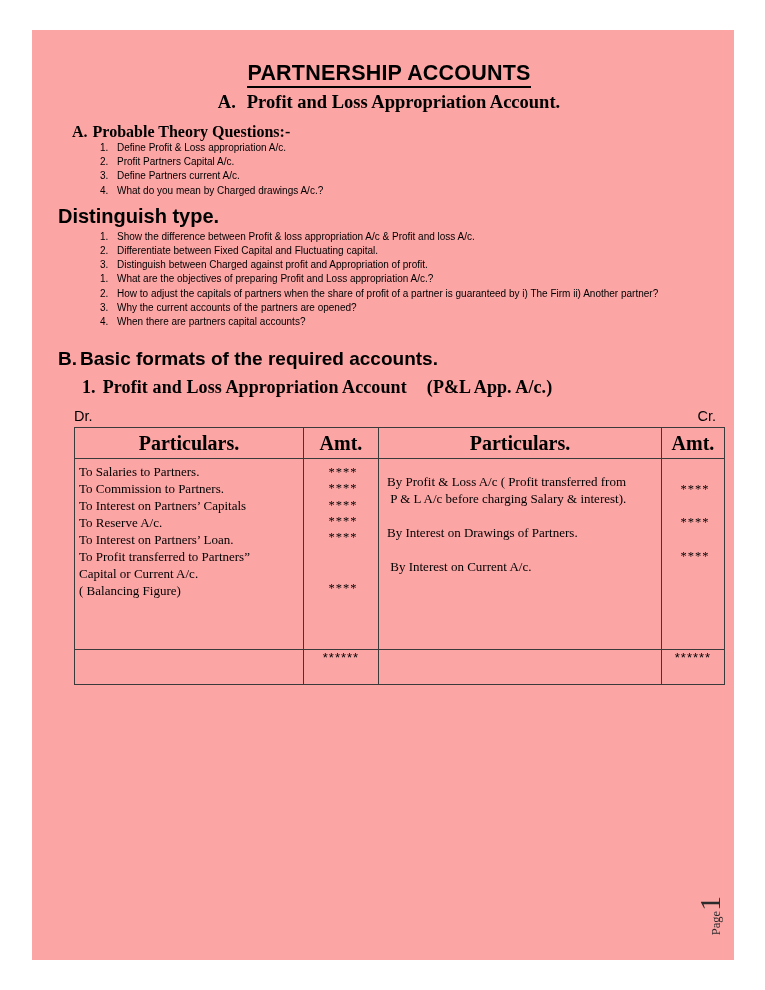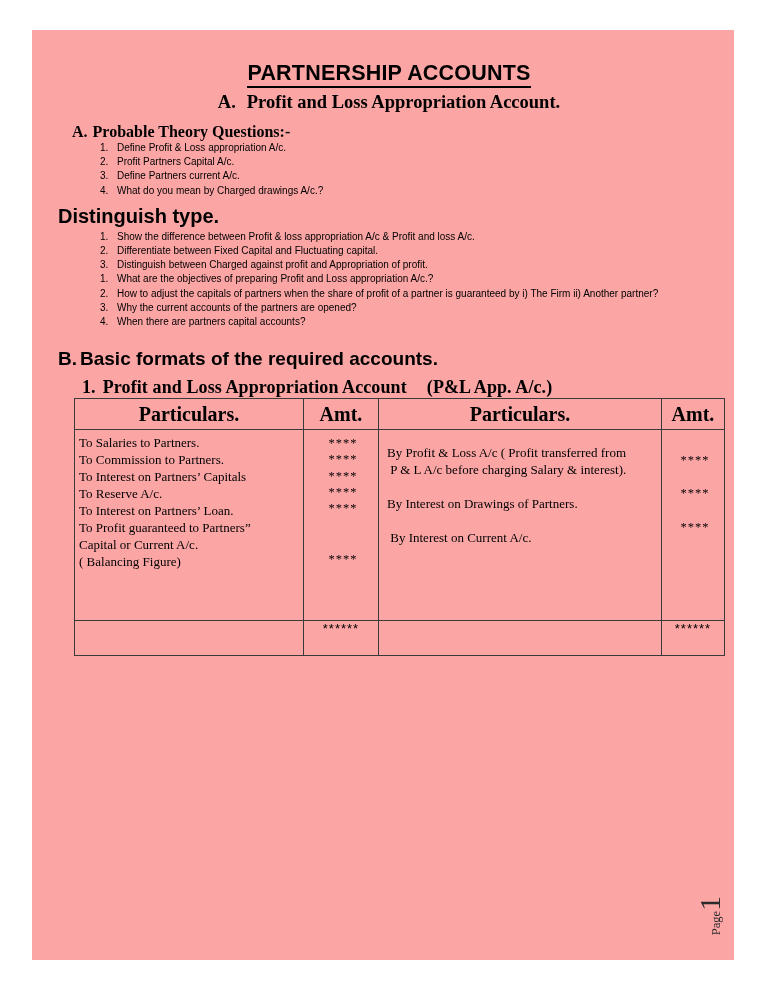--- a/index.html
+++ b/index.html
@@ -253,20 +253,24 @@
     </ol>
 
     <div class="b-head">
       <span class="sec-letter">B.</span><span>Basic formats of the required accounts.</span>
     </div>
 
     <div class="format-head">
       <span class="fmt-num">1.</span><span>Profit and Loss Appropriation Account</span><span class="fmt-alt">(P&amp;L App. A/c.)</span>
     </div>
 
+    <div class="drcr-row">
+      <span class="dr">Dr.</span>
+      <span class="cr">Cr.</span>
+    </div>
 
     <div class="ledger-wrap">
       <table class="ledger">
         <colgroup>
           <col class="col-part1">
             <col class="col-amt1">
             <col class="col-part2">
             <col class="col-amt2">
         </colgroup>
         <thead>
@@ -280,21 +284,21 @@
         <tbody>
           <tr>
 
             <td class="body-cell">
               <div class="pad">
                 <div class="entry-line">To Salaries to Partners.</div>
                 <div class="entry-line">To Commission to Partners.</div>
                 <div class="entry-line">To Interest on Partners’ Capitals</div>
                 <div class="entry-line">To Reserve A/c.</div>
                 <div class="entry-line">To Interest on Partners’ Loan.</div>
-                <div class="entry-line">To Profit guaranteed to Partners”</div>
+                <div class="entry-line">To Profit transferred to Partners”</div>
                 <div class="entry-line">Capital or Current A/c.</div>
                 <div class="entry-line">( Balancing Figure)</div>
               </div>
             </td>
 
             <td class="body-cell amt">
               <div class="pad">
                 <div class="amt-stars">****</div>
                 <div class="amt-stars">****</div>
                 <div class="amt-stars">****</div>

